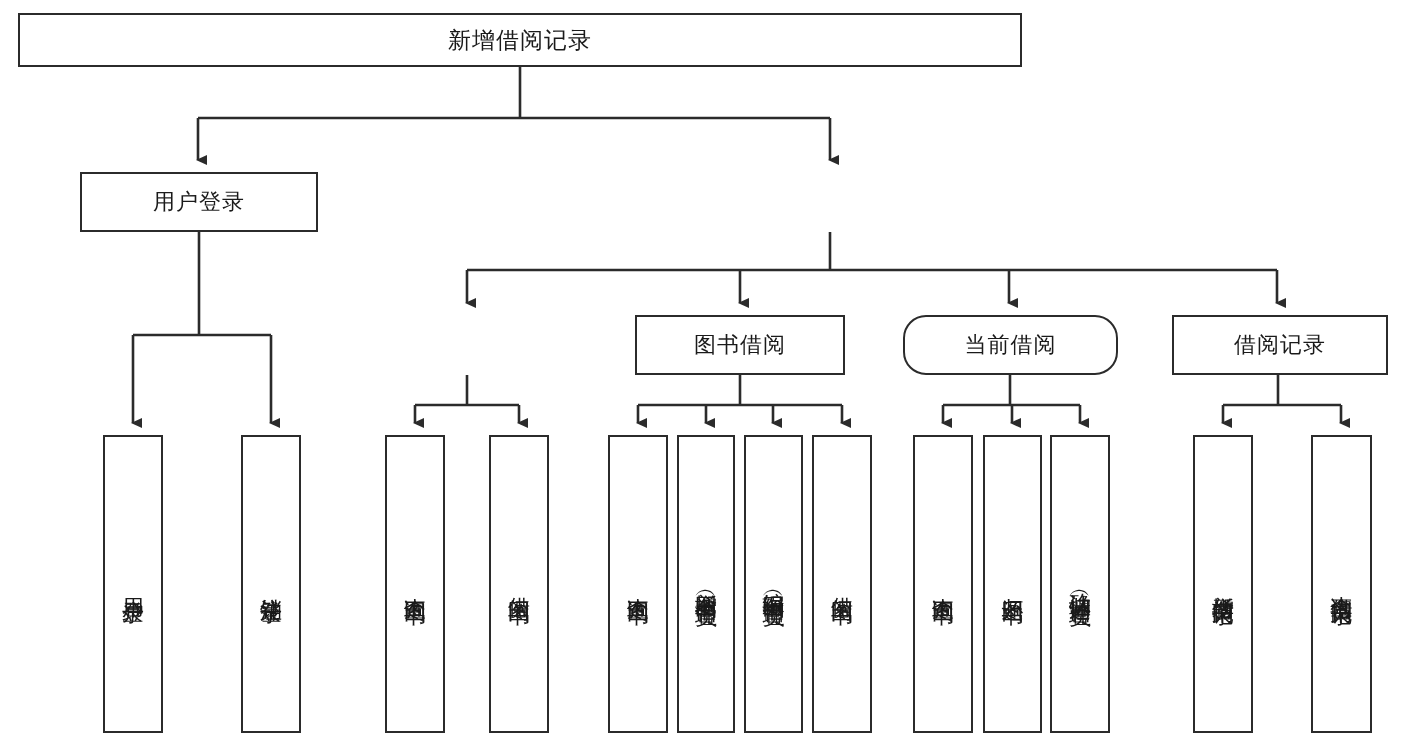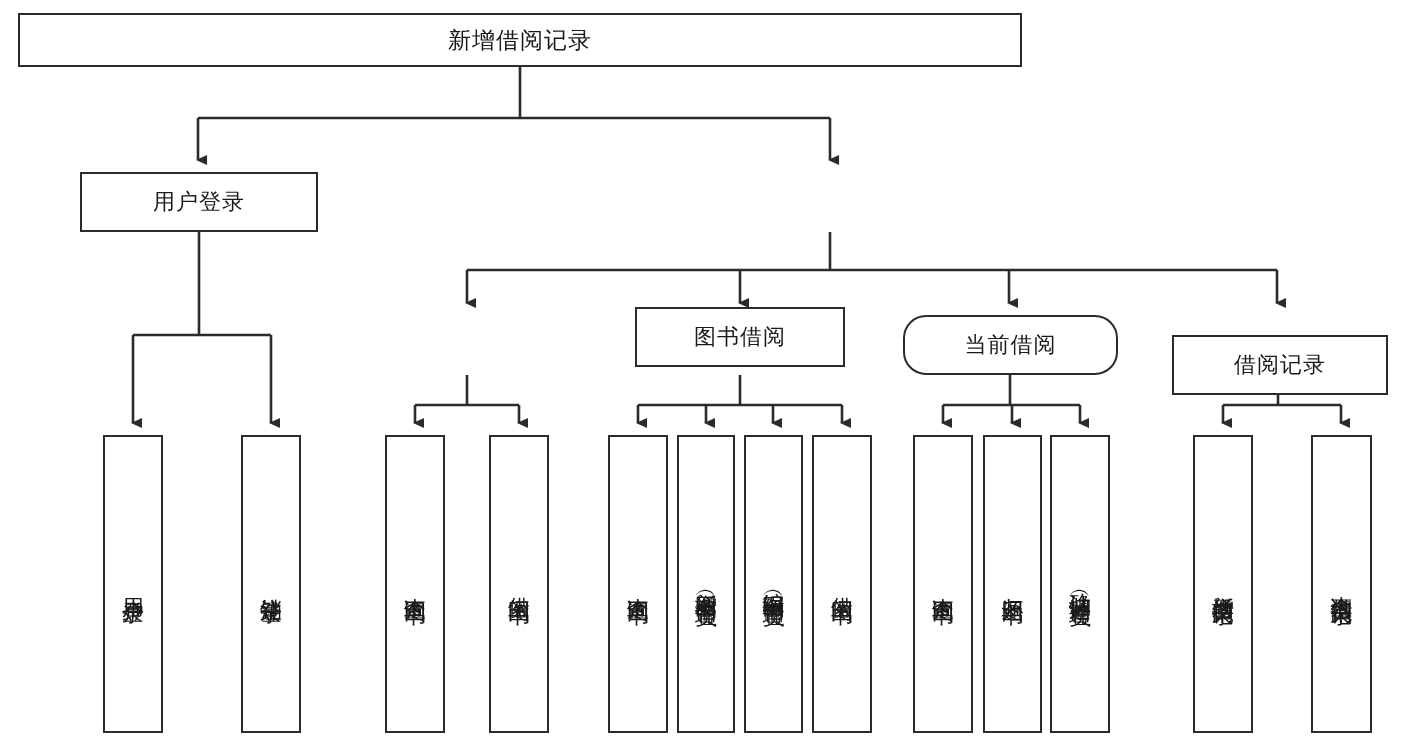--- a/index.html
+++ b/index.html
@@ -91,27 +91,27 @@
   </svg>
 
   <div class="node root horiz" style="left:18px;top:13px;width:1004px;height:54px;">
     <span>新增借阅记录</span>
   </div>
 
   <div class="node horiz" style="left:80px;top:172px;width:238px;height:60px;">
     <span>用户登录</span>
   </div>
 
-  <div class="node horiz" style="left:635px;top:307px;width:210px;height:60px;">
+  <div class="node horiz" style="left:635px;top:315px;width:210px;height:60px;">
     <span>图书借阅</span>
   </div>
   <div class="node horiz" style="left:903px;top:315px;width:215px;height:60px;border-radius:23px;">
     <span>当前借阅</span>
   </div>
-  <div class="node horiz" style="left:1172px;top:315px;width:216px;height:60px;margin-top:20px;">
+  <div class="node horiz" style="left:1172px;top:315px;width:216px;height:60px;">
     <span>借阅记录</span>
   </div>
 
   <div class="node vert" style="left:103px;top:435px;width:60px;height:298px;">
     <span class="vtext">用户登录</span>
   </div>
   <div class="node vert" style="left:241px;top:435px;width:60px;height:298px;">
     <span class="vtext">注销登录</span>
   </div>
 

